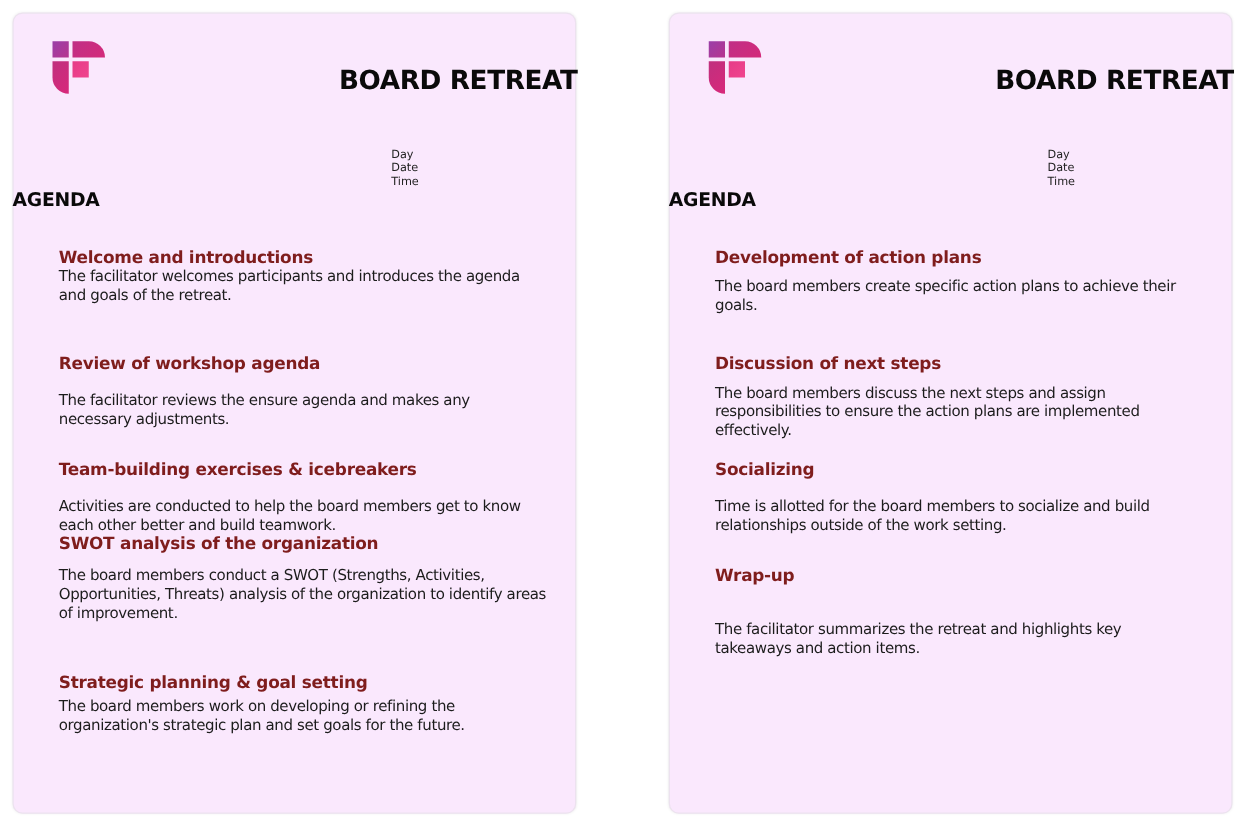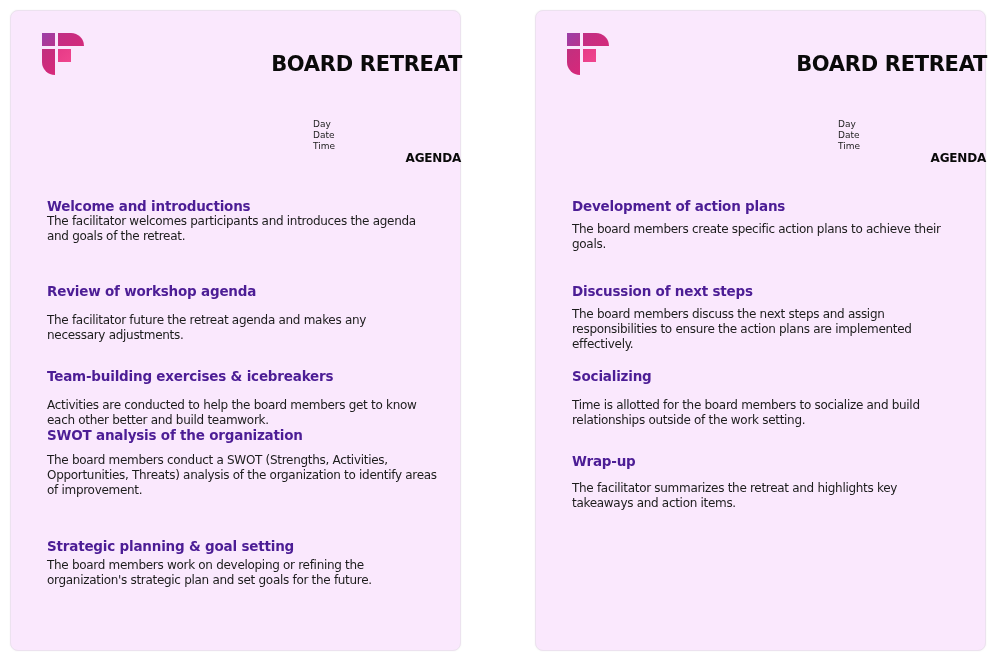--- a/index.html
+++ b/index.html
@@ -63,41 +63,41 @@
       font-size: 9px;
       line-height: 11px;
       color: #222;
     }
     .meta div { white-space: nowrap; }
     .agenda-heading {
       position: absolute;
       left: 0;
       width: 451px;
       top: 140px;
-      text-align: right;
+      text-align: left;
       font-family: "DejaVu Sans", sans-serif;
       font-weight: bold;
-      font-size: 12px;
+      font-size: 15px;
       letter-spacing: -0.2px;
       color: #0a0a0a;
       padding-left: 0;
     }
     .agenda-heading span { position: relative; left: -1px; }
 
     .item {
       position: absolute;
       left: 36px;
       width: 380px;
     }
     .item-title {
       font-family: "DejaVu Sans", sans-serif;
       font-weight: bold;
       font-size: 13.5px;
       letter-spacing: -0.2px;
-      color: #4c1d95;
+      color: #7f1d1d;
       white-space: nowrap;
     }
     .item-desc {
       font-family: "DejaVu Sans", sans-serif;
       font-size: 12px;
       line-height: 15px;
       letter-spacing: -0.3px;
       color: #1c1c1c;
     }
   </style>
@@ -118,21 +118,21 @@
     <div>Time</div>
   </div>
   <div class="agenda-heading"><span>AGENDA</span></div>
 
   <div class="item" style="top:187px">
     <div class="item-title">Welcome and introductions</div>
     <div class="item-desc" style="margin-top:0">The facilitator welcomes participants and introduces the agenda and goals of the retreat.</div>
   </div>
   <div class="item" style="top:272px">
     <div class="item-title">Review of workshop agenda</div>
-    <div class="item-desc" style="margin-top:14px">The facilitator future the retreat agenda and makes any necessary adjustments.</div>
+    <div class="item-desc" style="margin-top:14px">The facilitator reviews the ensure agenda and makes any necessary adjustments.</div>
   </div>
   <div class="item" style="top:357px">
     <div class="item-title">Team-building exercises &amp; icebreakers</div>
     <div class="item-desc" style="margin-top:14px">Activities are conducted to help the board members get to know each other better and build teamwork.</div>
   </div>
   <div class="item" style="top:416px; width:390px">
     <div class="item-title">SWOT analysis of the organization</div>
     <div class="item-desc" style="margin-top:10px">The board members conduct a SWOT (Strengths, Activities, Opportunities, Threats) analysis of the organization to identify areas of improvement.</div>
   </div>
   <div class="item" style="top:527px; width:350px">
@@ -163,15 +163,15 @@
   <div class="item" style="top:272px; width:385px">
     <div class="item-title">Discussion of next steps</div>
     <div class="item-desc" style="margin-top:8px">The board members discuss the next steps and assign responsibilities to ensure the action plans are implemented effectively.</div>
   </div>
   <div class="item" style="top:357px; width:385px">
     <div class="item-title">Socializing</div>
     <div class="item-desc" style="margin-top:14px">Time is allotted for the board members to socialize and build relationships outside of the work setting.</div>
   </div>
   <div class="item" style="top:442px">
     <div class="item-title">Wrap-up</div>
-    <div class="item-desc" style="margin-top:12px">The facilitator summarizes the retreat and highlights key takeaways and action items.</div>
+    <div class="item-desc" style="margin-top:27px">The facilitator summarizes the retreat and highlights key takeaways and action items.</div>
   </div>
 </div>
 
 </body></html>

